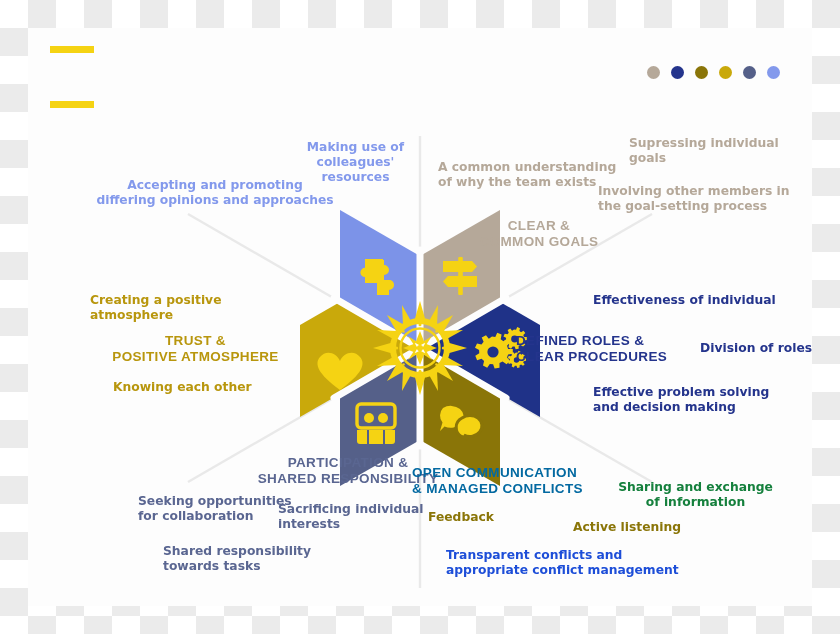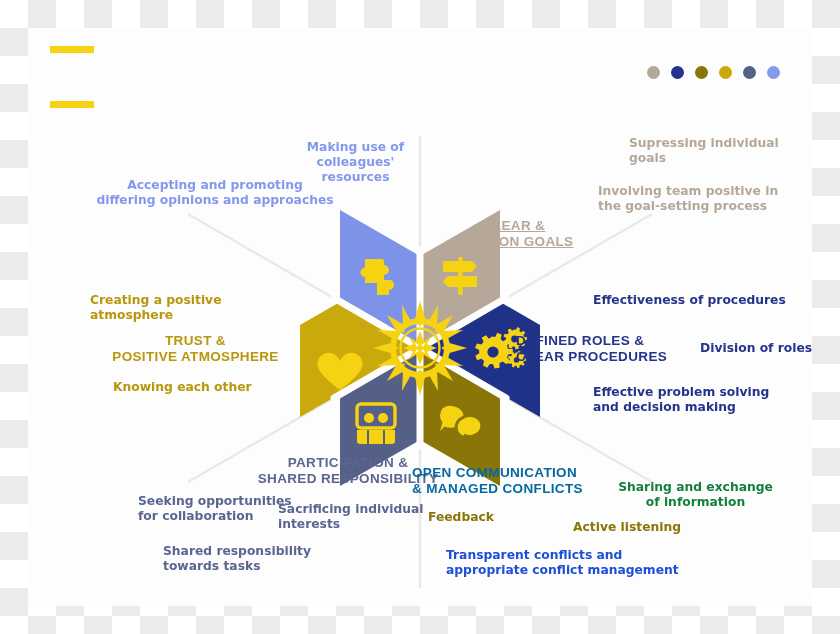--- a/index.html
+++ b/index.html
@@ -307,39 +307,41 @@
       </g>
     </svg>
 
     <div class="lbl sub ta-c" style="left:255px; top:112px; width:145px; color:#8399ec;">Making use of
 colleagues' resources</div>
 
     <div class="lbl sub ta-c" style="left:62px; top:150px; width:250px; color:#8399ec;">Accepting and promoting
 differing opinions and approaches</div>
 
 
+    <div class="lbl sub ta-l" style="left:410px; top:132px; width:210px; color:#b5a899;">A common understanding
+of why the team exists</div>
 
     <div class="lbl sub ta-l" style="left:570px; top:108px; width:185px; color:#b5a899;margin-left:31px;">Supressing individual
 goals</div>
 
-    <div class="lbl sub ta-l" style="left:570px; top:156px; width:195px; color:#b5a899;">Involving team positive in
+    <div class="lbl sub ta-l" style="left:570px; top:156px; width:195px; color:#b5a899;">Involving other members in
 the goal-setting process</div>
 
-    <div class="lbl cat ta-c" style="left:391px; top:190px; width:190px; color:#b5a899;text-decoration:underline;">CLEAR &amp;
+    <div class="lbl cat ta-c" style="left:416px; top:190px; width:190px; color:#b5a899;">CLEAR &amp;
 COMMON GOALS</div>
 
     <div class="lbl sub ta-l" style="left:62px; top:265px; width:160px; color:#b8960d;">Creating a positive
 atmosphere</div>
 
     <div class="lbl cat ta-r" style="left:50px; top:305px; width:235px; color:#b8960d;">TRUST &amp;
 POSITIVE ATMOSPHERE</div>
 
     <div class="lbl sub ta-l" style="left:85px; top:352px; width:180px; color:#b8960d;">Knowing each other</div>
 
-    <div class="lbl sub ta-l" style="left:565px; top:265px; width:220px; color:#24348c;">Effectiveness of procedures</div>
+    <div class="lbl sub ta-l" style="left:565px; top:265px; width:220px; color:#24348c;">Effectiveness of individual</div>
 
     <div class="lbl cat ta-l" style="left:488px; top:305px; width:200px; color:#24348c;">DEFINED ROLES &amp;
 CLEAR PROCEDURES</div>
 
     <div class="lbl sub ta-l" style="left:672px; top:313px; width:120px; color:#24348c;">Division of roles</div>
 
     <div class="lbl sub ta-l" style="left:565px; top:357px; width:200px; color:#24348c;">Effective problem solving
 and decision making</div>
 
     <div class="lbl cat ta-c" style="left:205px; top:427px; width:230px; color:#5a6691;">PARTICIPATION &amp;

